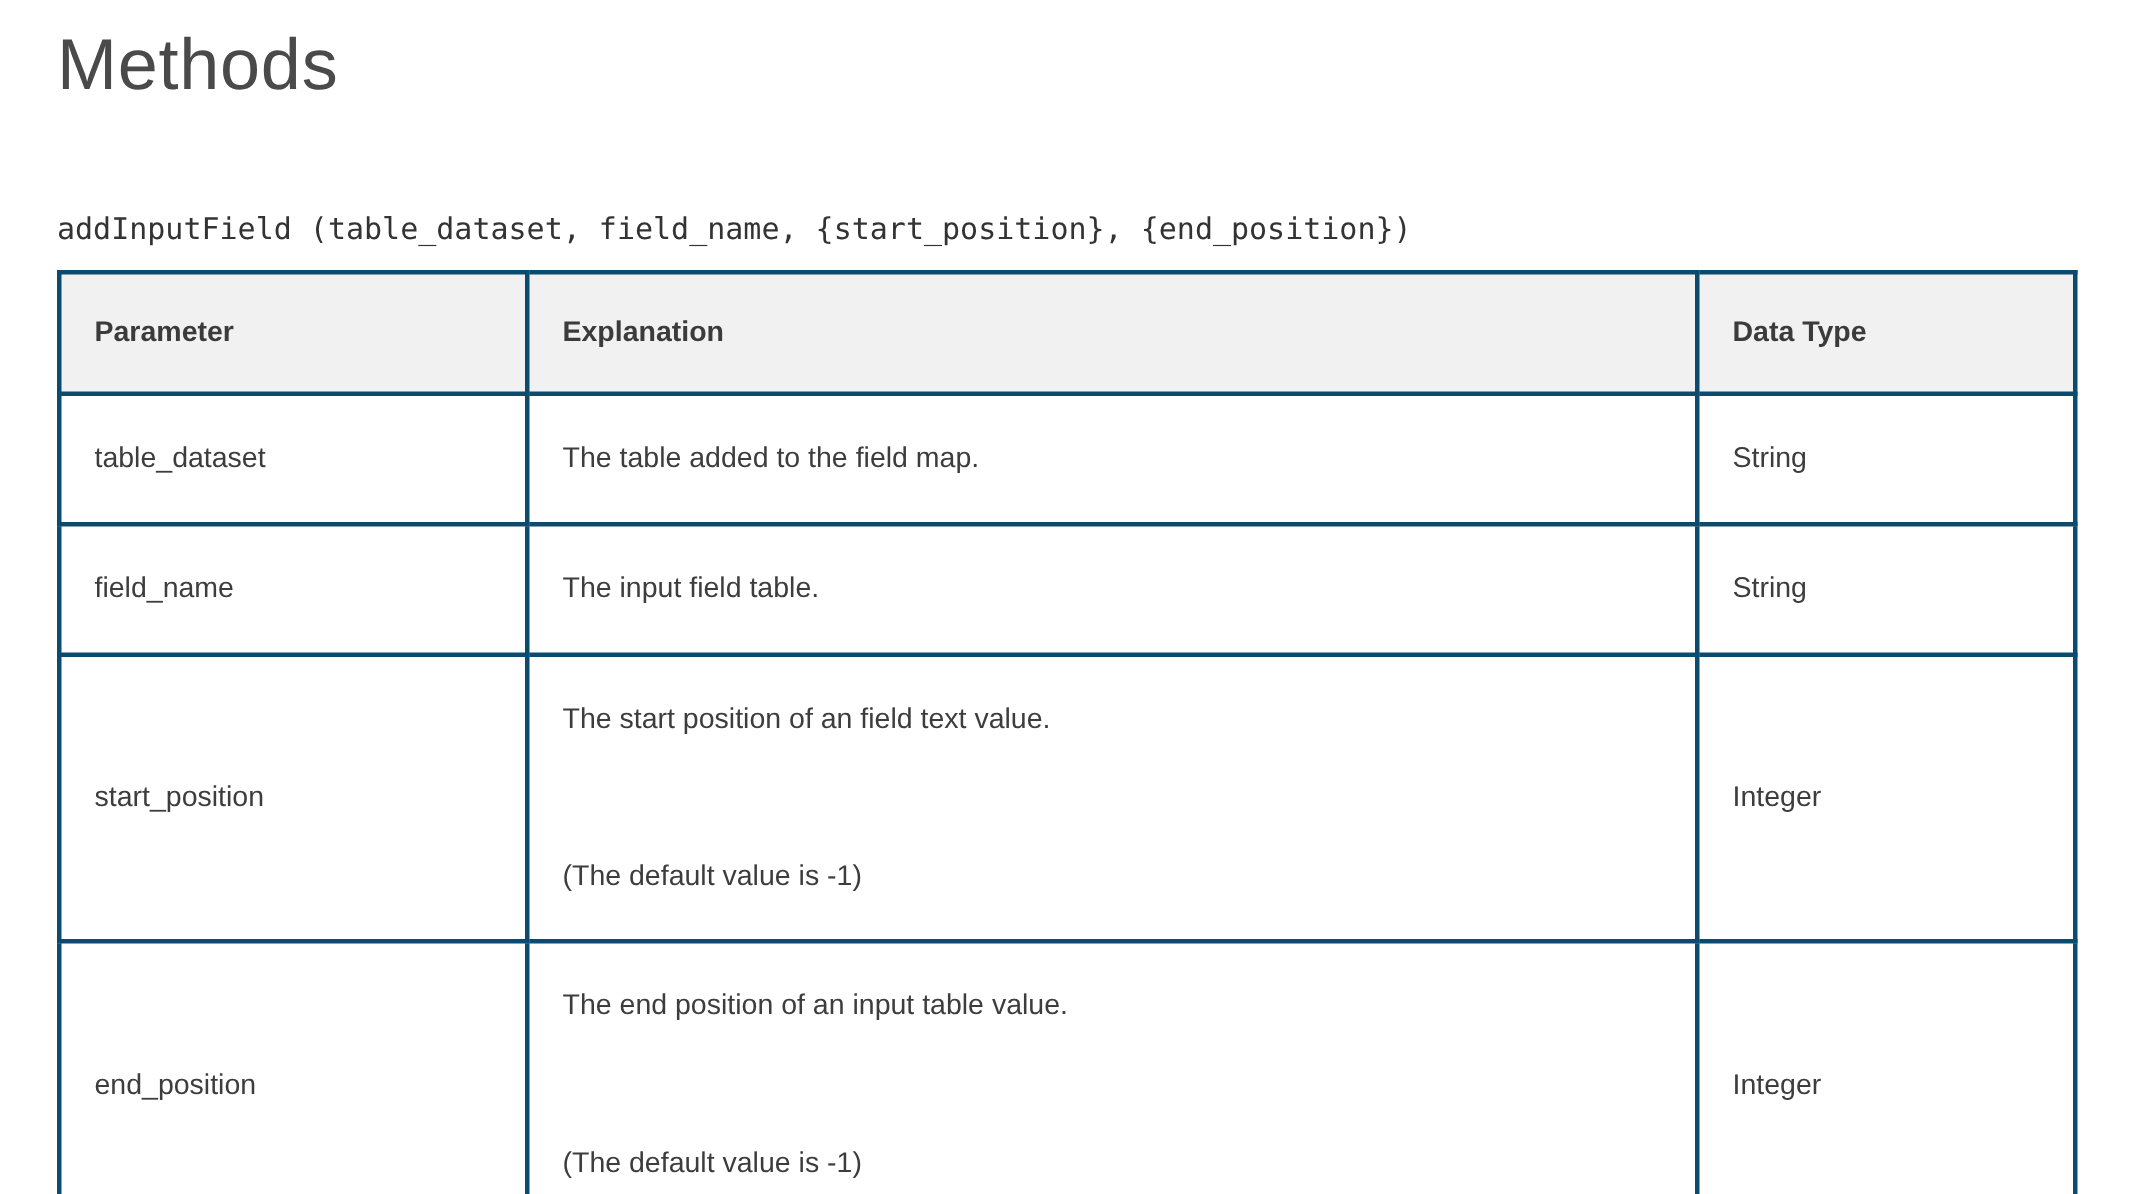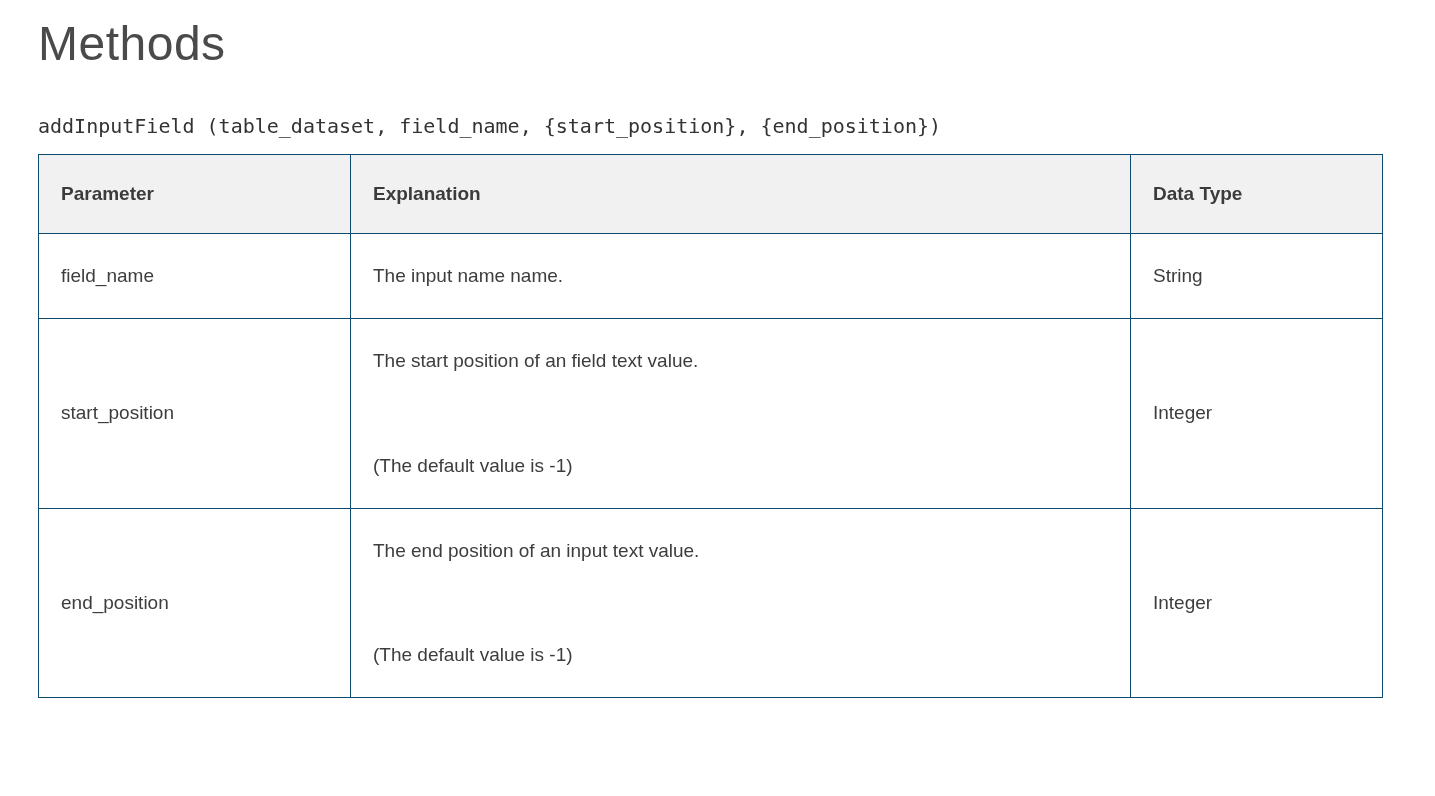--- a/index.html
+++ b/index.html
@@ -18,38 +18,38 @@
   }
   h1.page-title {
     margin: 0;
     font-size: 48px;
     line-height: 1.15;
     font-weight: 300;
     color: #4a4a4a;
     letter-spacing: 0.5px;
   }
   .signature {
-    margin-top: 42px;
+    margin-top: 68px;
     font-family: "DejaVu Sans Mono", "Liberation Mono", monospace;
     font-size: 20px;
     line-height: 1.3;
     color: #333333;
     white-space: pre;
   }
   table.params {
     border-collapse: collapse;
     table-layout: fixed;
     width: 1344px;
     margin-top: 15px;
   }
   col.c-param { width: 312px; }
   col.c-expl  { width: 780px; }
   col.c-type  { width: 252px; }
   th, td {
-    border: 1px solid #0c4a6e;
+    border: 3px solid #0c4a6e;
     text-align: left;
     vertical-align: middle;
     font-size: 19px;
     line-height: 1.15;
   }
   th {
     background: #f1f1f1;
     font-weight: 700;
     color: #3b3b3b;
     padding: 28px 22px;
@@ -78,42 +78,49 @@
       <col class="c-type">
     </colgroup>
     <thead>
       <tr>
         <th>Parameter</th>
         <th>Explanation</th>
         <th>Data Type</th>
       </tr>
     </thead>
     <tbody>
+      <tr>
+        <td>table_dataset</td>
+        <td>
+          <p>The table added to the field map.</p>
+        </td>
+        <td>String</td>
+      </tr>
 
       <tr>
         <td>field_name</td>
         <td>
-          <p>The input name name.</p>
+          <p>The input field table.</p>
         </td>
         <td>String</td>
       </tr>
 
       <tr>
         <td>start_position</td>
         <td>
           <p>The start position of an field text value.</p>
           <p>(The default value is -1)</p>
         </td>
         <td>Integer</td>
       </tr>
 
       <tr>
         <td>end_position</td>
         <td>
-          <p>The end position of an input text value.</p>
+          <p>The end position of an input table value.</p>
           <p>(The default value is -1)</p>
         </td>
         <td>Integer</td>
       </tr>
     </tbody>
   </table>
 
 </div>
 
 </body></html>

